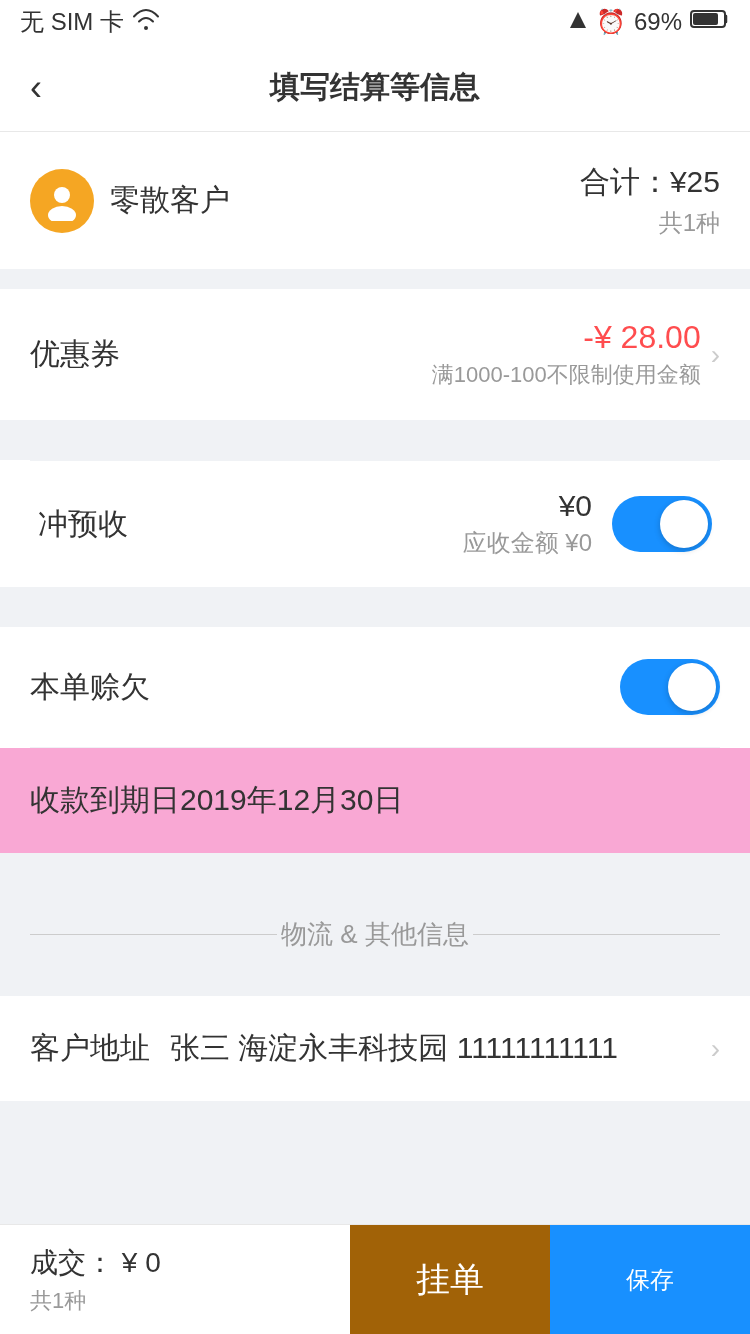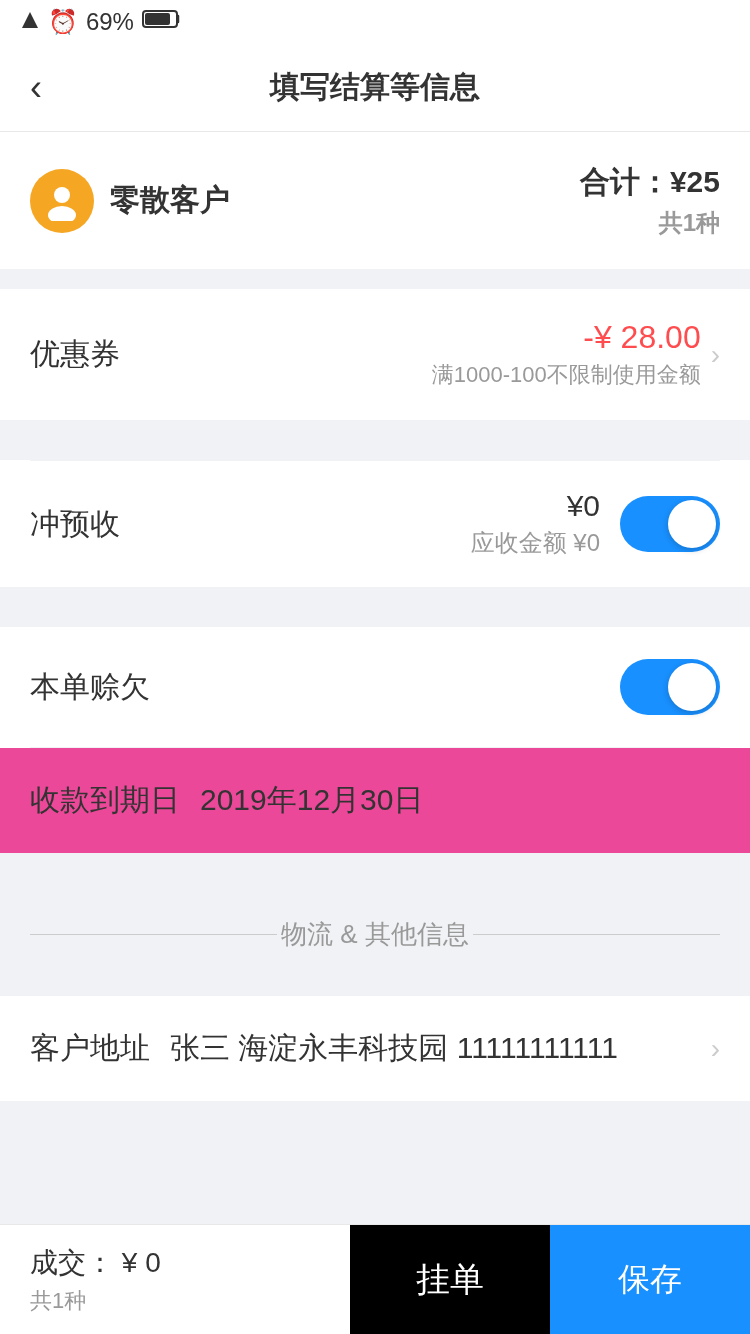--- a/index.html
+++ b/index.html
@@ -65,21 +65,20 @@
     .card {
       background: #fff;
       margin-bottom: 20px;
     }
 
     
     .customer-row {
       display: flex;
       justify-content: space-between;
       padding: 30px 30px;
-      font-weight: bold;
     }
     .customer-left {
       display: flex;
       align-items: center;
       gap: 16px;
     }
     .avatar {
       width: 64px;
       height: 64px;
       border-radius: 50%;
@@ -176,21 +175,21 @@
       color: #666;
       background: #fff;
       cursor: pointer;
     }
 
     
     .prepay-row {
       display: flex;
       align-items: center;
       justify-content: space-between;
-      padding: 28px 30px;
+      padding: 28px 38px;
       background: #fff;
     }
     .prepay-label {
       font-size: 30px;
       color: #333;
     }
     .prepay-right {
       display: flex;
       align-items: center;
       gap: 20px;
@@ -240,22 +239,21 @@
     .credit-label {
       font-size: 30px;
       color: #333;
     }
 
     
     .due-row {
       display: flex;
       align-items: center;
       padding: 32px 30px;
-      background: #ec4899;
-      gap: 20px;
+      background: #f9a8d4;
     }
     .due-label {
       font-size: 30px;
       color: #333;
       flex-shrink: 0;
     }
     .due-date {
       font-size: 30px;
       color: #333;
     }
@@ -320,37 +318,37 @@
       color: #333;
     }
     .bottom-count {
       font-size: 22px;
       color: #999;
       margin-top: 4px;
     }
     .btn-pending {
       width: 200px;
       height: 110px;
-      background: #000000;
+      background: #a16207;
       display: flex;
       align-items: center;
       justify-content: center;
       font-size: 34px;
       color: #fff;
       font-weight: 500;
       cursor: pointer;
     }
     .btn-save {
       width: 200px;
       height: 110px;
       background: #1890ff;
       display: flex;
       align-items: center;
       justify-content: center;
-      font-size: 32px;
+      font-size: 24px;
       color: #fff;
       font-weight: 500;
       cursor: pointer;
     }
 
     
     .form-cell {
       background: #fff;
       padding: 20px 30px 20px 30px;
     }
@@ -363,20 +361,30 @@
       text-align: right;
       font-size: 24px;
       color: #999;
       margin-top: 4px;
     }
   </style>
 </head>
 <body>
 
 <div class="status-bar">
+  <div class="status-left">
+    <span>无 SIM 卡</span>
+    <span>
+      <svg width="28" height="22" viewBox="0 0 28 22" fill="none">
+        <path d="M14 18a2 2 0 110 4 2 2 0 010-4z" fill="#333"></path>
+        <path d="M7 13.5C8.9 11.5 11.3 10 14 10s5.1 1.5 7 3.5" stroke="#333" stroke-width="2" fill="none" stroke-linecap="round"></path>
+        <path d="M2 8.5C5.3 4.8 9.4 2 14 2s8.7 2.8 12 6.5" stroke="#333" stroke-width="2" fill="none" stroke-linecap="round"></path>
+      </svg>
+    </span>
+  </div>
   <div class="status-right">
     <span>
       <svg width="20" height="20" viewBox="0 0 20 20" fill="none">
         <path d="M10 2l8 16H2L10 2z" fill="#333"></path>
       </svg>
     </span>
     <span>⏰</span>
     <span>69%</span>
     <span>
       <svg width="40" height="22" viewBox="0 0 40 22" fill="none">

